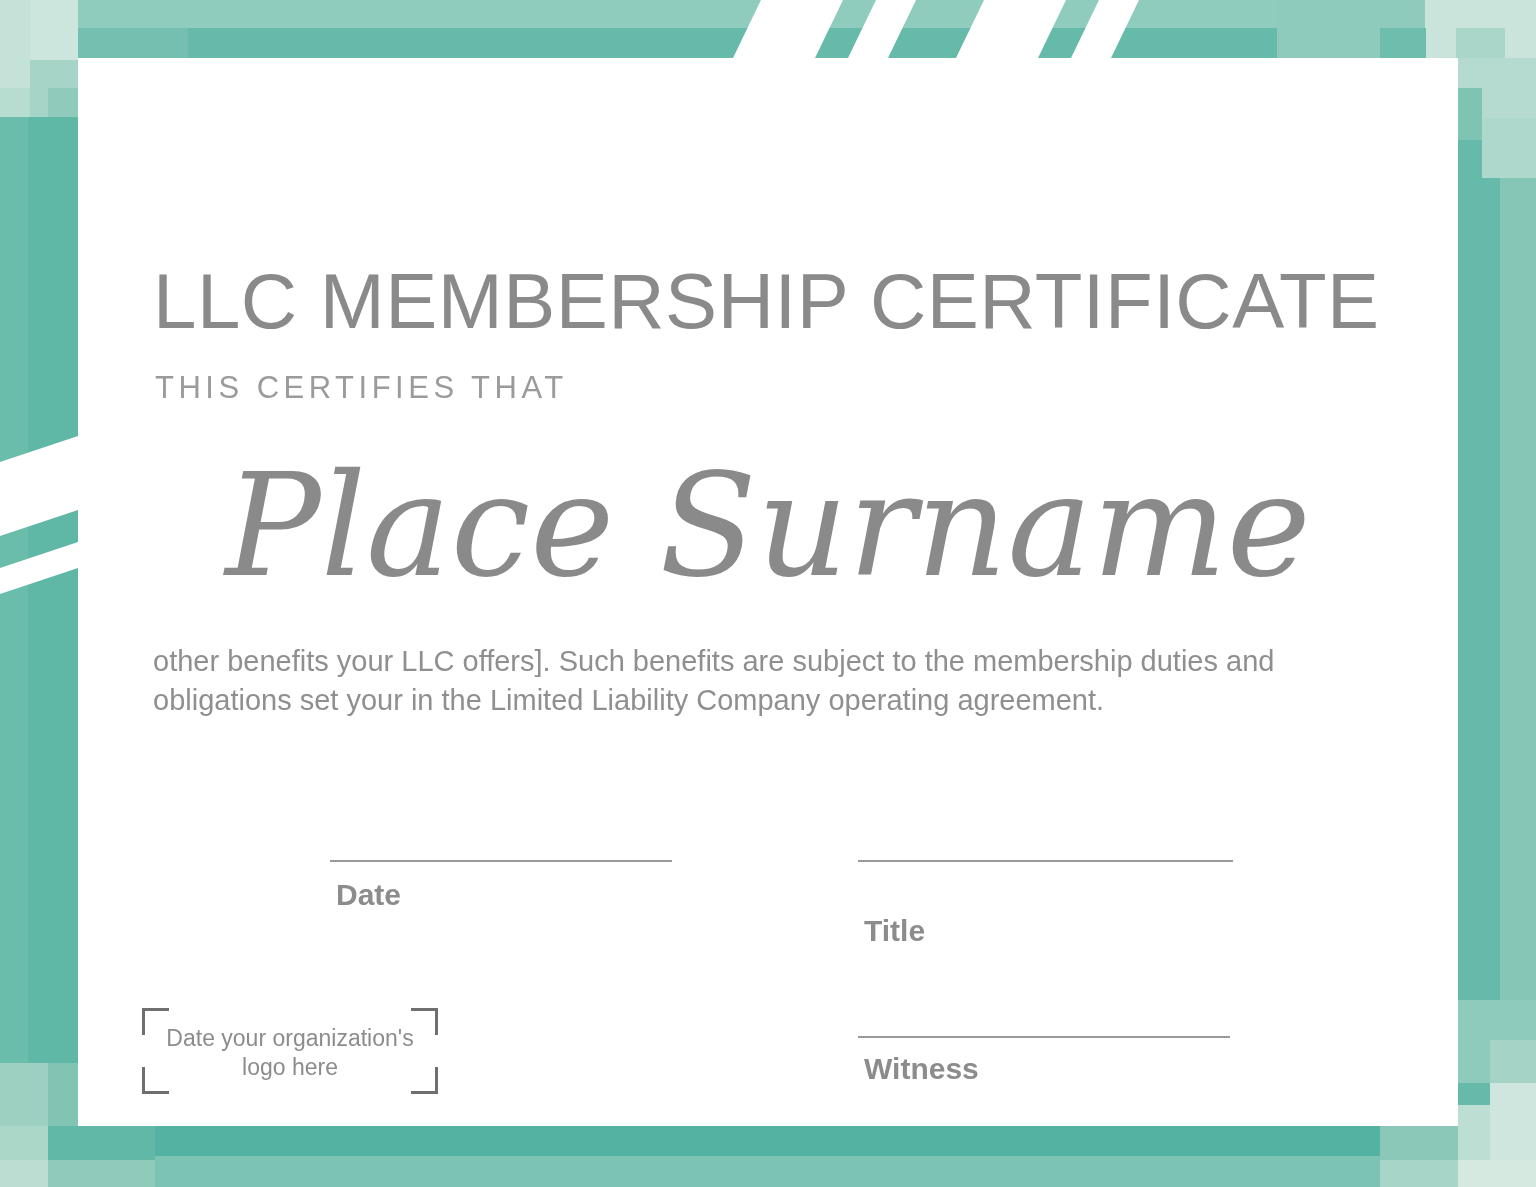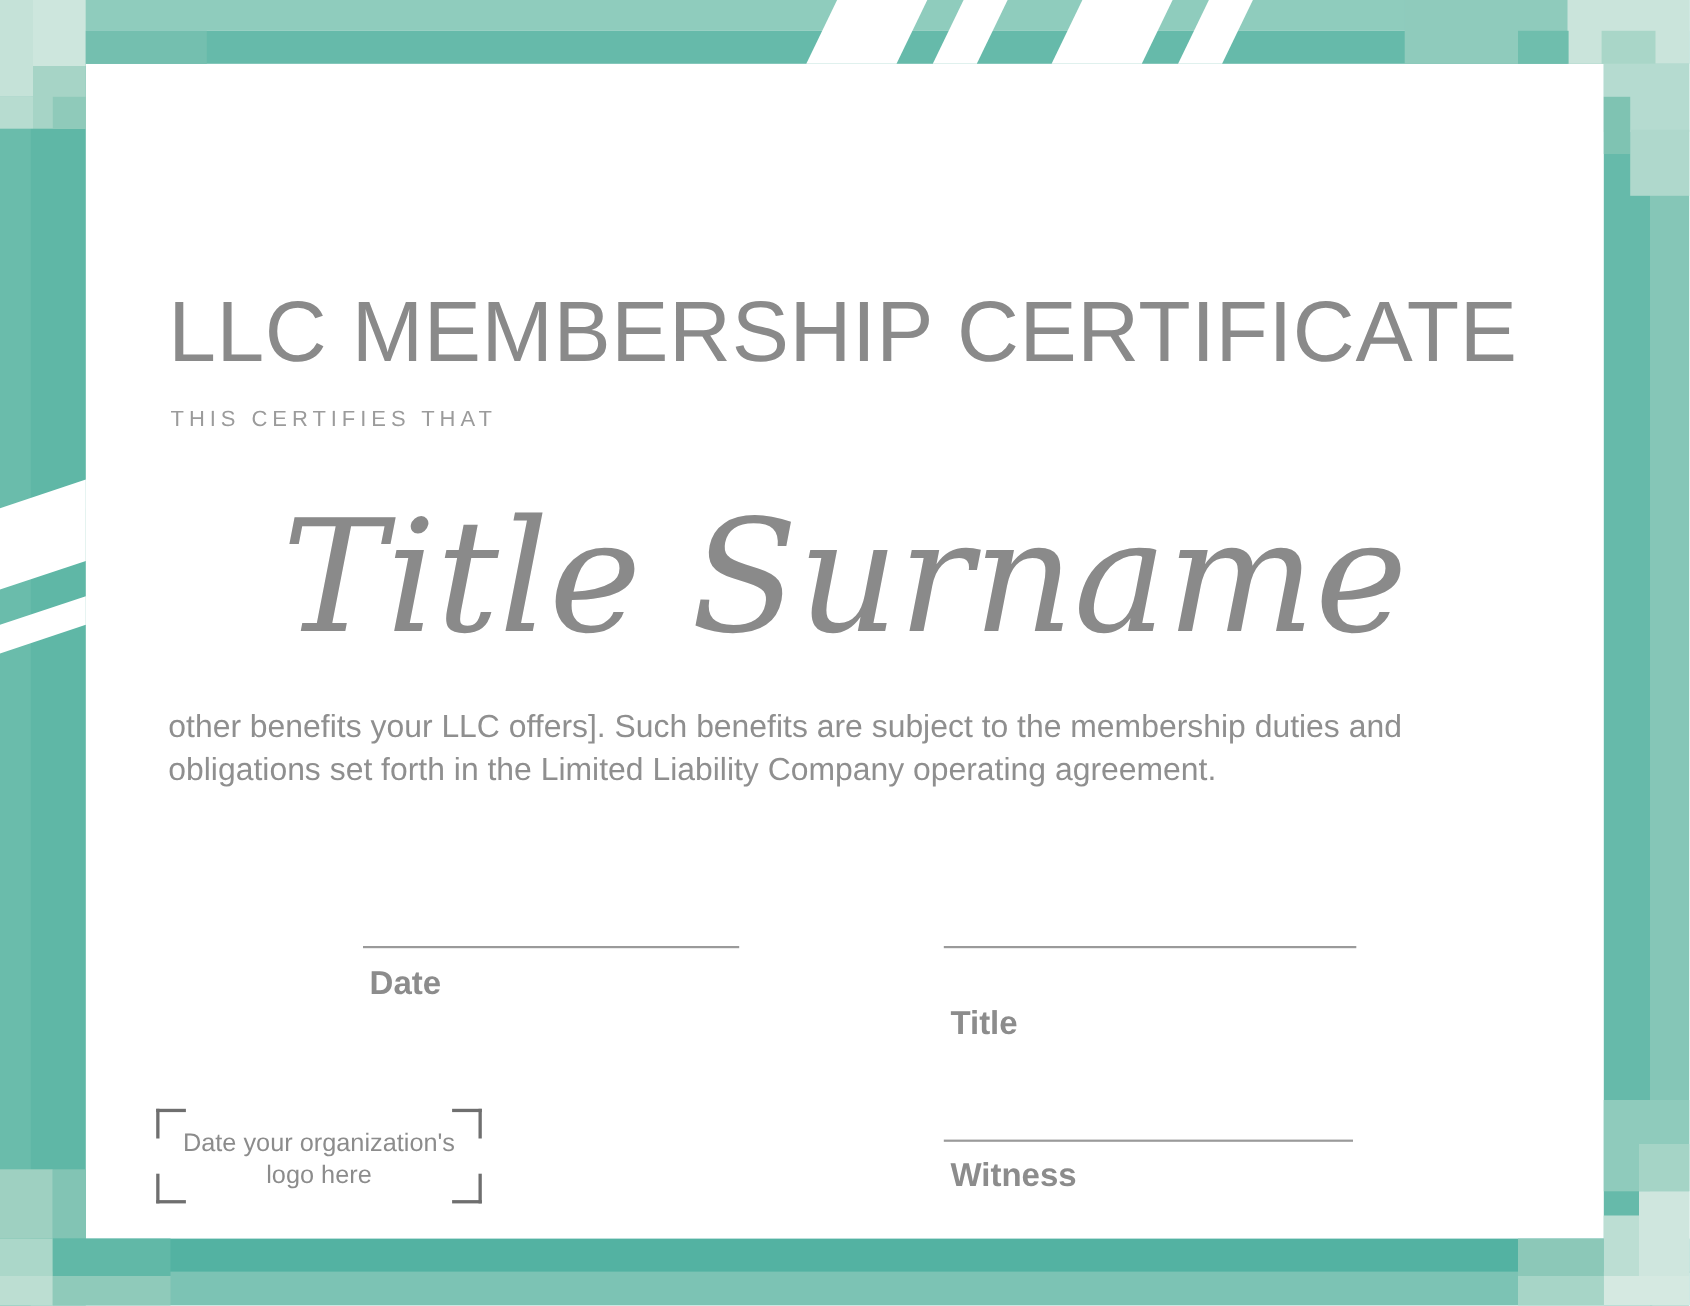--- a/index.html
+++ b/index.html
@@ -7,21 +7,21 @@
     position:relative;width:1536px;height:1187px;overflow:hidden;
     background:#ffffff;font-family:"Liberation Sans",sans-serif;
   }
   .border-frame{position:absolute;inset:0;width:1536px;height:1187px;display:block;}
   .abs{position:absolute;}
   .title{
     left:153px;top:262px;font-size:78px;font-weight:400;letter-spacing:.5px;
     color:var(--title-gray,#8a8a8a);white-space:nowrap;line-height:1;
   }
   .subtitle{
-    left:155px;top:370px;font-size:20px;font-weight:400;letter-spacing:4.5px;
+    left:155px;top:370px;font-size:31px;font-weight:400;letter-spacing:4.5px;
     color:var(--subtitle-gray,#9b9b9b);white-space:nowrap;
   }
   .recipient{
     left:0;top:444px;width:1536px;text-align:center;
     font-family:"DejaVu Serif",serif;font-style:italic;font-weight:400;
     font-size:142px;line-height:1.15;color:var(--title-gray,#8a8a8a);white-space:nowrap;
   }
   .bodytext{
     left:153px;top:642px;width:1280px;font-size:29px;line-height:39px;
     color:var(--body-gray,#8f8f8f);font-weight:400;
@@ -93,25 +93,25 @@
     <rect x="1380" y="1126" width="78" height="34" fill="#8CC8B8"></rect>
     <rect x="1380" y="1160" width="78" height="27" fill="#A7D5C7"></rect>
     <rect x="1458" y="1105" width="32" height="55" fill="#BCDED3"></rect>
     <rect x="1490" y="1083" width="46" height="77" fill="#CFE6DE"></rect>
     <rect x="1458" y="1160" width="78" height="27" fill="#D5E9E1"></rect>
   </svg>
 
   <h1 class="abs title" style="margin:0">LLC MEMBERSHIP CERTIFICATE</h1>
   <div class="abs subtitle">THIS CERTIFIES THAT</div>
 
-  <div class="abs recipient">Title Surname</div>
+  <div class="abs recipient">Place Surname</div>
 
   <div class="abs bodytext">
     <div>other benefits your LLC offers]. Such benefits are subject to the membership duties and</div>
-    <div>obligations set forth in the Limited Liability Company operating agreement.</div>
+    <div>obligations set your in the Limited Liability Company operating agreement.</div>
   </div>
 
   <div class="abs sig-line" style="left:330px;top:860px;width:342px;"></div>
   <div class="abs sig-label" style="left:336px;top:876px;">Date</div>
 
   <div class="abs sig-line" style="left:858px;top:860px;width:375px;"></div>
   <div class="abs sig-label" style="left:864px;top:912px;">Title</div>
 
   <div class="abs sig-line" style="left:858px;top:1036px;width:372px;"></div>
   <div class="abs sig-label" style="left:864px;top:1050px;">Witness</div>

